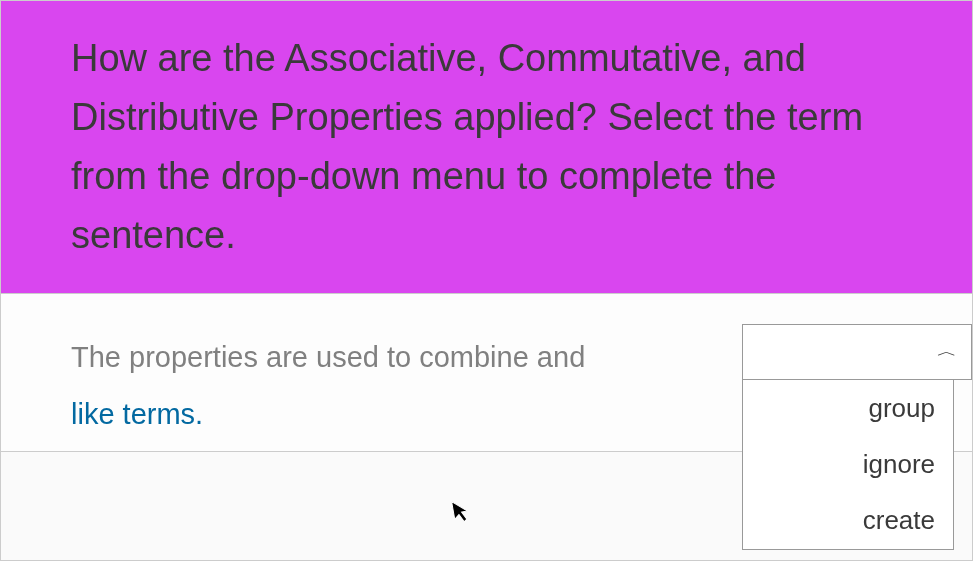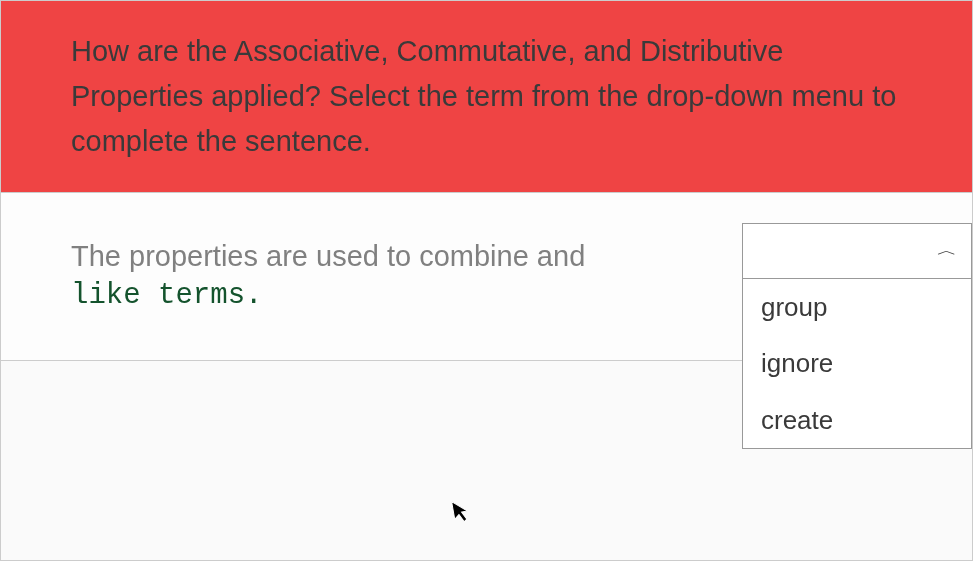--- a/index.html
+++ b/index.html
@@ -17,41 +17,41 @@
     }
     .container {
       background: #fafafa;
       border: 1px solid #ccc;
       width: 100%;
       height: 100%;
     }
     .question-header {
       padding: 28px 60px 28px 70px;
       border-bottom: 1px solid #ccc;
-      background: #ef4444;
-      font-size: 29px;
+      background: #d946ef;
+      font-size: 38px;
       color: #3a3a3a;
       line-height: 1.55;
       font-weight: 500;
     }
     .answer-area {
-      padding: 40px 60px 48px 70px;
+      padding: 40px 60px 20px 70px;
       position: relative;
       background: #fdfdfd;
       border-bottom: 1px solid #ccc;
     }
     .sentence-text {
       font-size: 29px;
       color: #808080;
       line-height: 1.6;
     }
     .sentence-text-2 {
       font-size: 29px;
-      color: #14532d;
-      font-family: Liberation Mono, monospace;
+      color: #0369a1;
+      margin-top: 18px;
     }
     .dropdown-wrapper {
       position: absolute;
       right: 0;
       top: 30px;
     }
     .dropdown-selected {
       width: 230px;
       height: 56px;
       border: 1px solid #999;
@@ -61,24 +61,25 @@
       justify-content: flex-end;
       padding: 0 14px 0 16px;
       cursor: pointer;
     }
     .chevron {
       font-size: 20px;
       color: #444;
       transform: scaleY(0.7);
     }
     .dropdown-options {
-      width: 230px;
+      width: 212px;
       border: 1px solid #999;
       border-top: none;
       background: #fff;
+      text-align: right;
     }
     .dropdown-option {
       padding: 10px 18px;
       font-size: 26px;
       color: #3a3a3a;
       cursor: pointer;
       line-height: 1.4;
     }
     .cursor-pointer {
       position: absolute;

